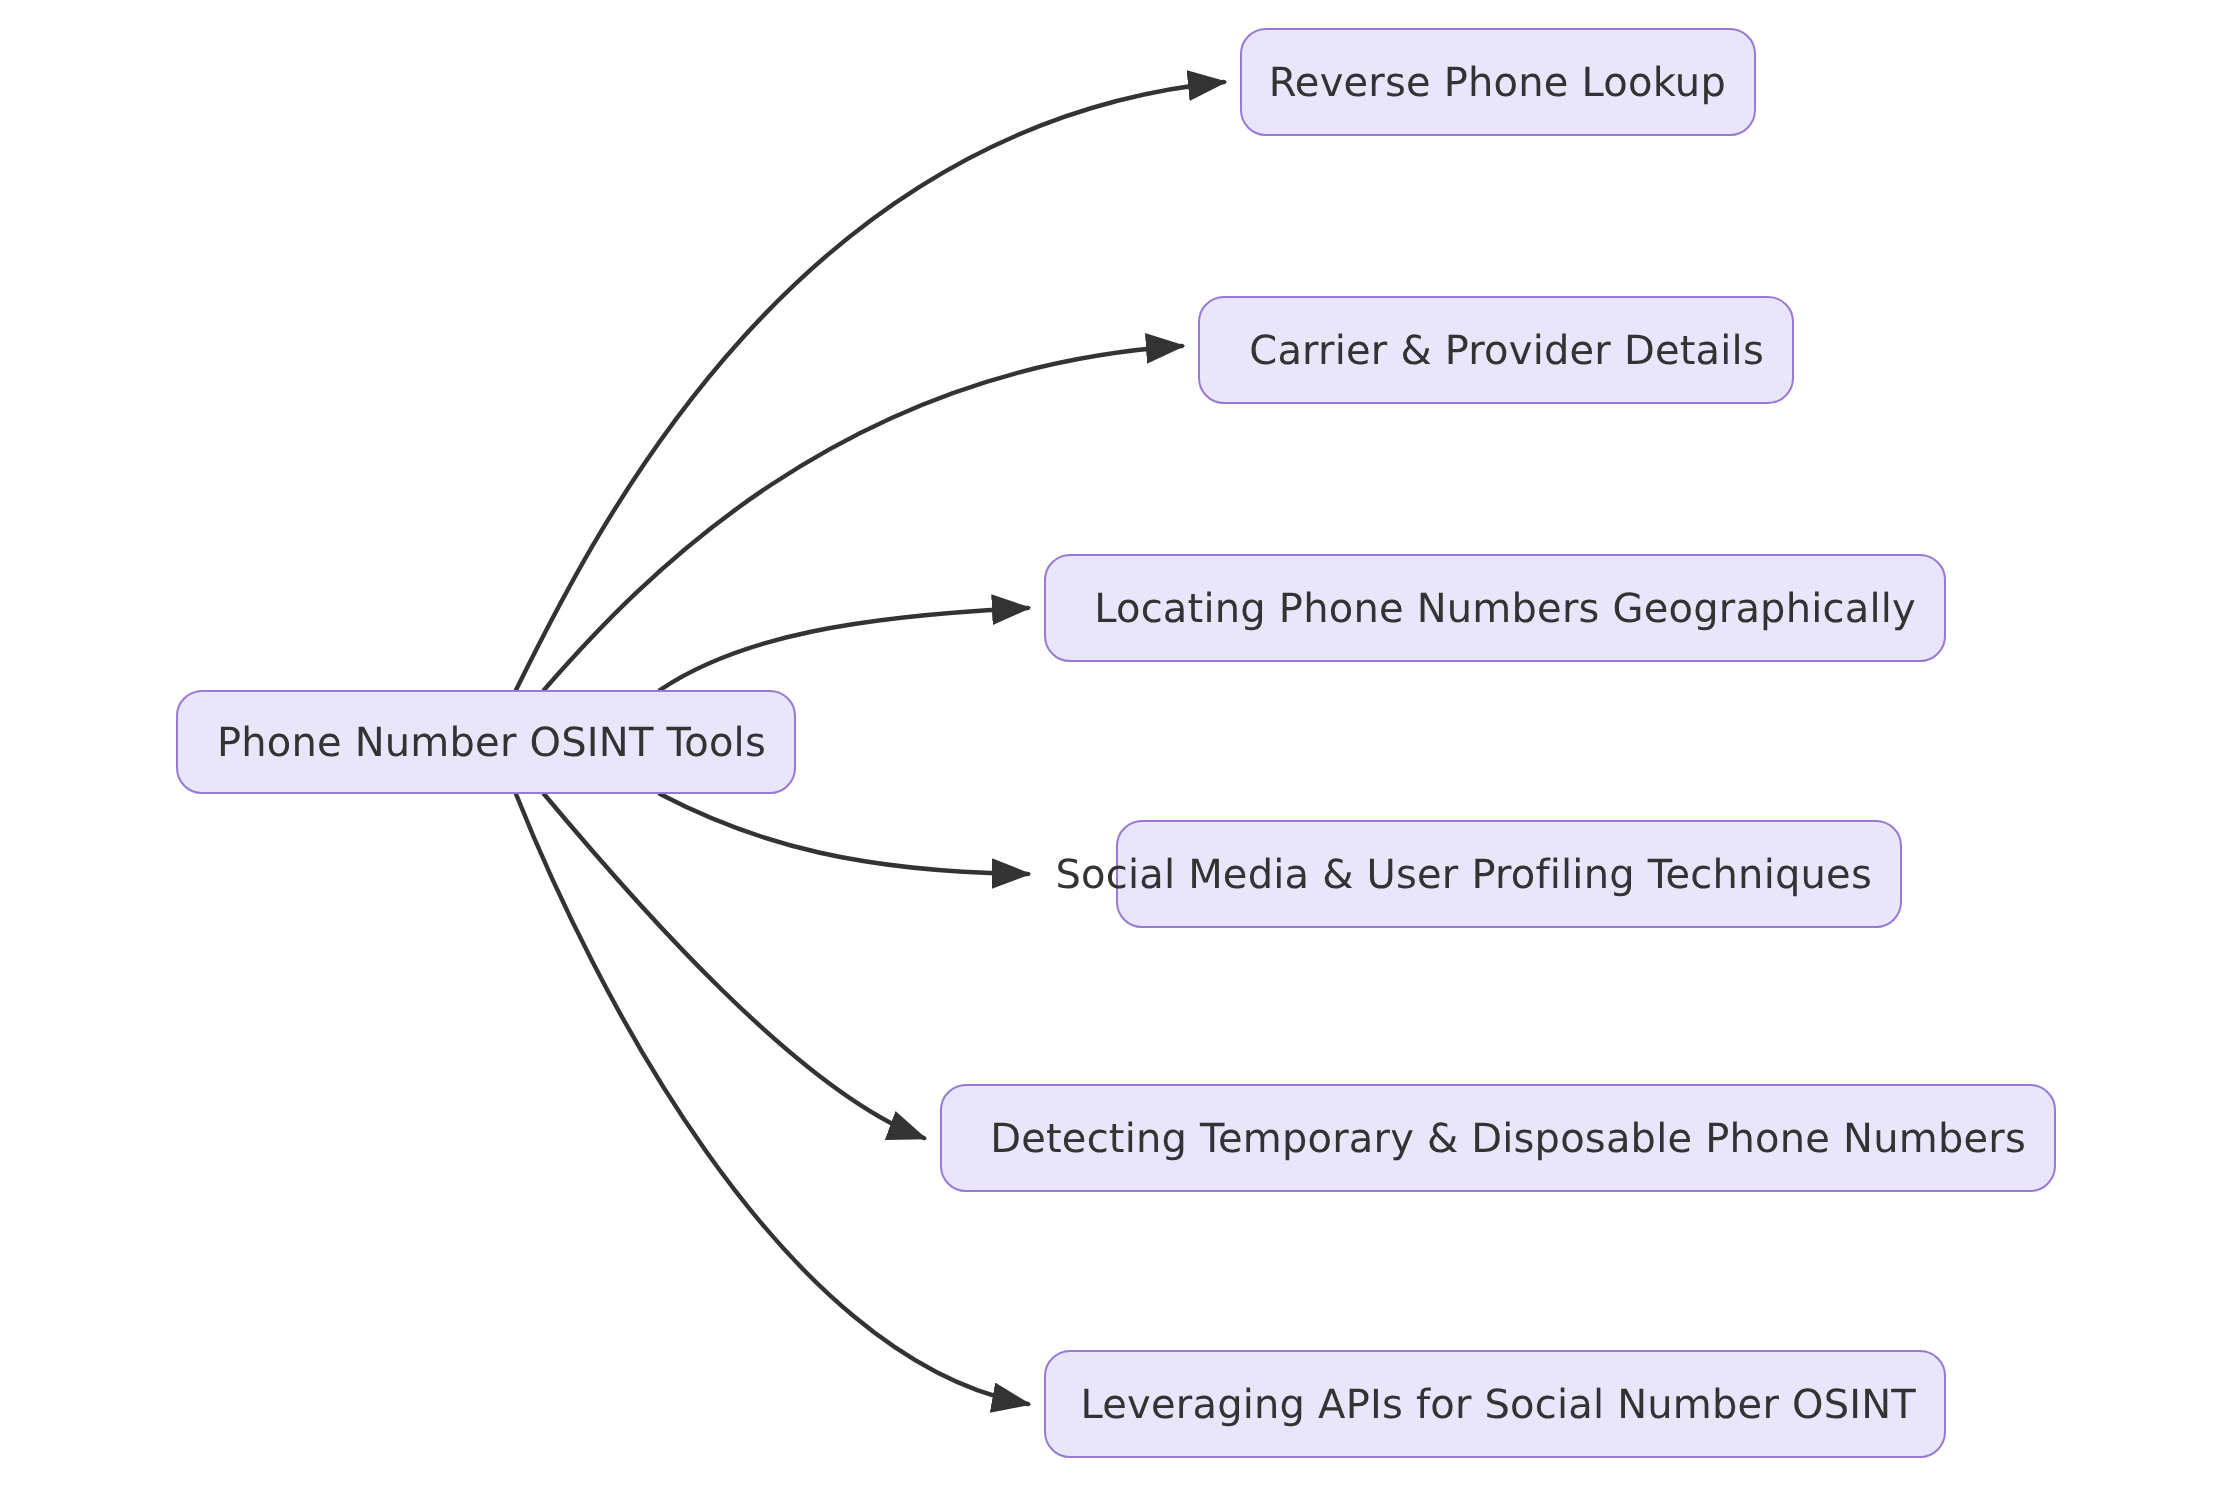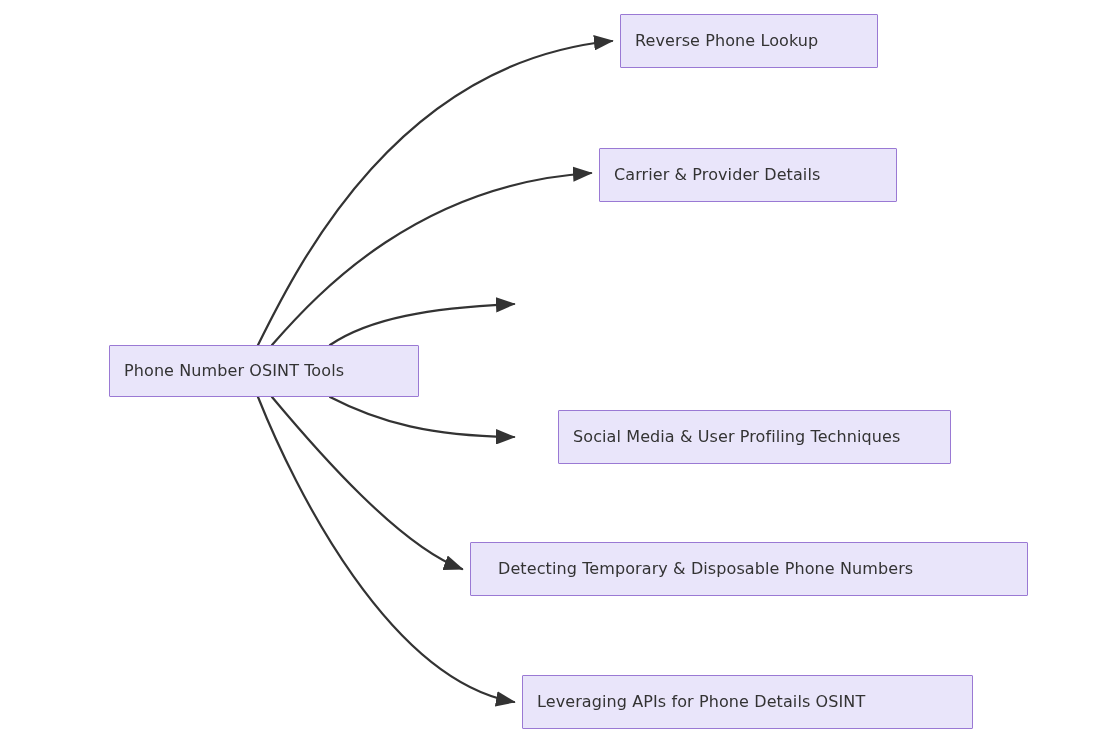--- a/index.html
+++ b/index.html
@@ -23,39 +23,38 @@
     top: 0;
     width: 1116px;
     height: 744px;
     pointer-events: none;
   }
   .node {
     position: absolute;
     box-sizing: border-box;
     display: flex;
     align-items: center;
-    justify-content: flex-start;
+    justify-content: flex-end;
     background: #e9e5fa;
     border: 1.6px solid #9a79d4;
-    border-radius: 1px;
+    border-radius: 13px;
     color: #333333;
-    font-size: 16px;
+    font-size: 20px;
     line-height: 1.15;
     letter-spacing: 0.1px;
     white-space: nowrap;
   }
   .node-label {
     padding: 0 14px;
   }
   .node-root {
     left: 88px;
     top: 345px;
     width: 310px;
     height: 52px;
-    margin-left: 21px;
   }
   .node-c0 {
     left: 620px;
     top: 14px;
     width: 258px;
     height: 54px;
   }
   .node-c1 {
     left: 599px;
     top: 148px;
@@ -115,26 +114,29 @@
   </div>
 
   <div class="node node-c0">
     <span class="node-label">Reverse Phone Lookup</span>
   </div>
 
   <div class="node node-c1">
     <span class="node-label">Carrier &amp; Provider Details</span>
   </div>
 
+  <div class="node node-c2">
+    <span class="node-label">Locating Phone Numbers Geographically</span>
+  </div>
 
   <div class="node node-c3">
     <span class="node-label">Social Media &amp; User Profiling Techniques</span>
   </div>
 
   <div class="node node-c4">
     <span class="node-label">Detecting Temporary &amp; Disposable Phone Numbers</span>
   </div>
 
   <div class="node node-c5">
-    <span class="node-label">Leveraging APIs for Phone Details OSINT</span>
+    <span class="node-label">Leveraging APIs for Social Number OSINT</span>
   </div>
 
 </div>
 
 </body></html>

